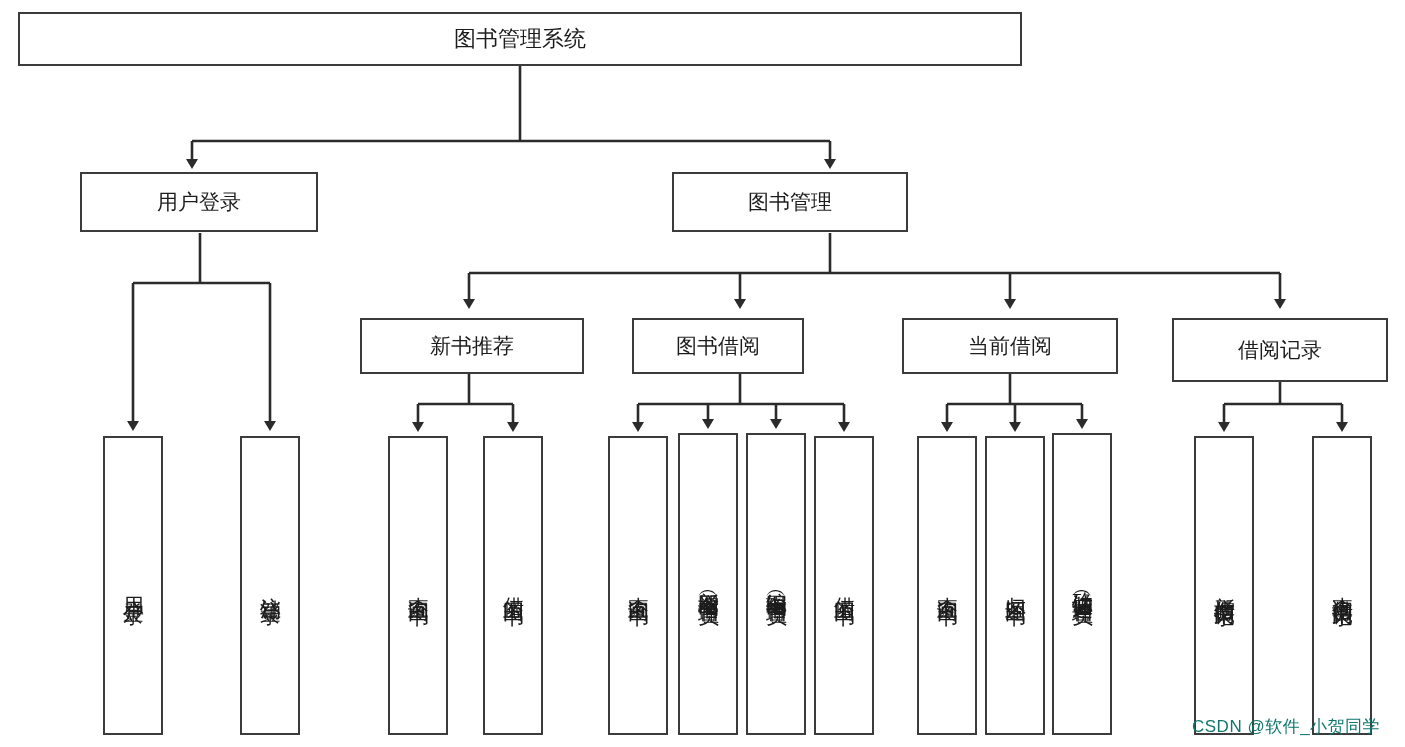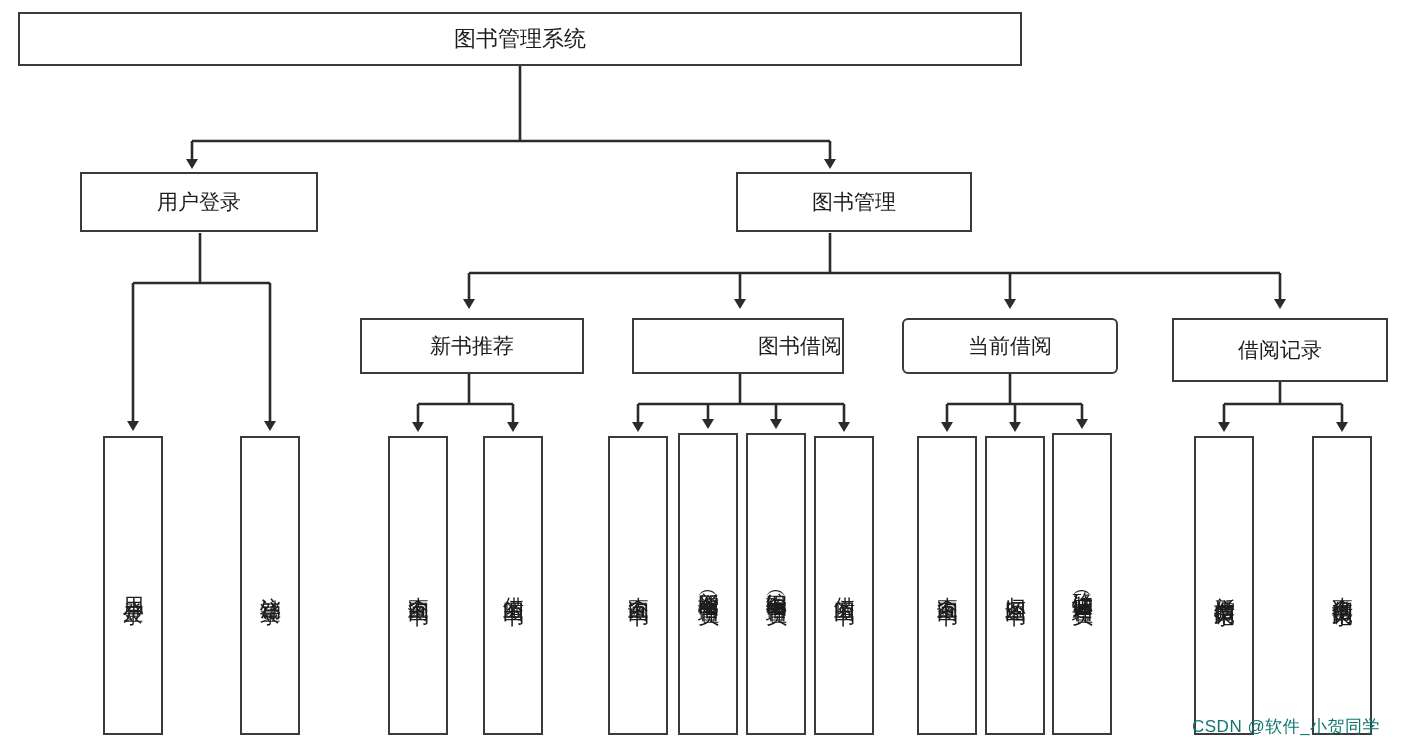--- a/index.html
+++ b/index.html
@@ -132,33 +132,33 @@
   </svg>
 
   <div class="node root h" style="left:18px; top:12px; width:1004px; height:54px;">
     <span class="lbl">图书管理系统</span>
   </div>
 
   <div class="node h" style="left:80px; top:172px; width:238px; height:60px;">
     <span class="lbl">用户登录</span>
   </div>
 
-  <div class="node h" style="left:736px; top:172px; width:236px; height:60px;">
+  <div class="node h" style="left:672px; top:172px; width:236px; height:60px;">
     <span class="lbl">图书管理</span>
   </div>
 
   <div class="node h" style="left:360px; top:318px; width:224px; height:56px;">
     <span class="lbl">新书推荐</span>
   </div>
 
-  <div class="node h" style="left:632px; top:318px; width:212px; height:56px;justify-content:flex-end;">
+  <div class="node h" style="left:632px; top:318px; width:172px; height:56px;">
     <span class="lbl">图书借阅</span>
   </div>
 
-  <div class="node h" style="left:902px; top:318px; width:216px; height:56px;border-radius:6px;">
+  <div class="node h" style="left:902px; top:318px; width:216px; height:56px;">
     <span class="lbl">当前借阅</span>
   </div>
 
   <div class="node h" style="left:1172px; top:318px; width:216px; height:64px;">
     <span class="lbl">借阅记录</span>
   </div>
 
   <div class="node v" style="left:103px; top:436px; width:60px; height:299px;">
     <span class="lbl">用户登录</span>
   </div>

